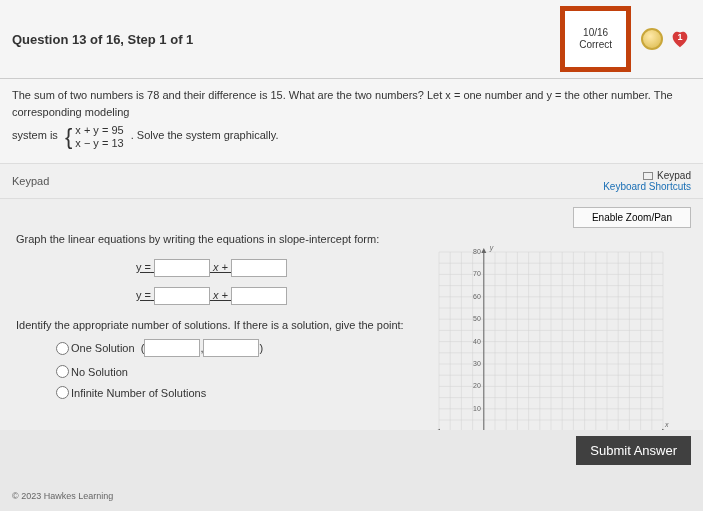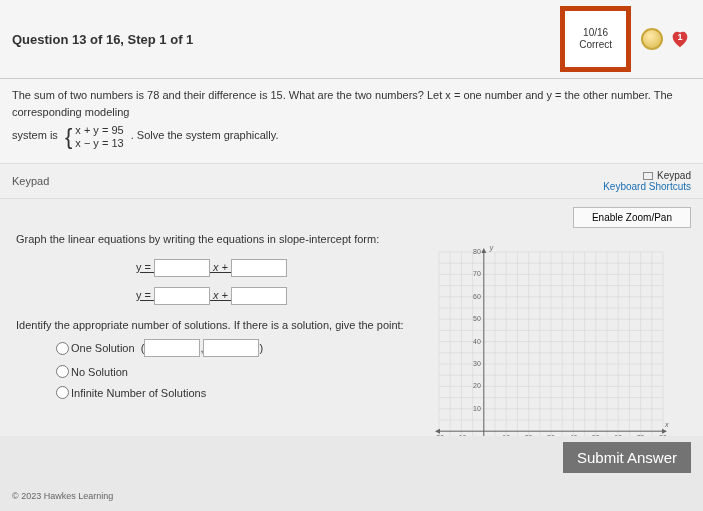--- a/index.html
+++ b/index.html
@@ -28,21 +28,21 @@
 .eq-row { text-align: center; margin: 10px 0; text-decoration: underline; }
 .eq-input { width: 56px; height: 18px; border: 1px solid #aaa; background: #fff; vertical-align: middle; }
 .identify { margin: 14px 0 8px 0; }
 .radio-row { margin: 8px 0 8px 40px; display: flex; align-items: center; }
 .radio-row input[type=radio] { margin-right: 2px; }
 .coord-input { width: 56px; height: 18px; border: 1px solid #aaa; background: #fff; }
 .right-col { flex: 0 0 270px; }
 .zoom-btn { float: right; border: 1px solid #bbb; background: #fafafa; padding: 4px 18px; font-size: 10px; margin-bottom: 6px; }
 .graph-wrap { clear: both; }
 .footer { position: absolute; bottom: 0; left: 0; right: 0; padding: 6px 12px 10px 12px; background: #e8e8e8; }
-.submit { float: right; background: #737373; color: #fff; border: none; padding: 7px 14px; font-size: 15px; cursor: pointer; margin-bottom: 12px; }
+.submit { float: right; background: #404040; color: #fff; border: none; padding: 7px 14px; font-size: 13px; cursor: pointer; margin-bottom: 20px; }
 .copyright { clear: both; font-size: 9px; color: #666; padding-top: 6px; }
 svg.grid text { font-size: 7px; fill: #666; }
 svg.grid line.gl { stroke: #d0d0d0; stroke-width: 0.5; }
 svg.grid line.ax { stroke: #666; stroke-width: 1; }
 .ylab, .xlab { font-style: italic; font-size: 9px; fill: #333; }
 .cursor { position: absolute; font-size: 12px; color: #000; }
 </style>
 </head>
 <body>
 

